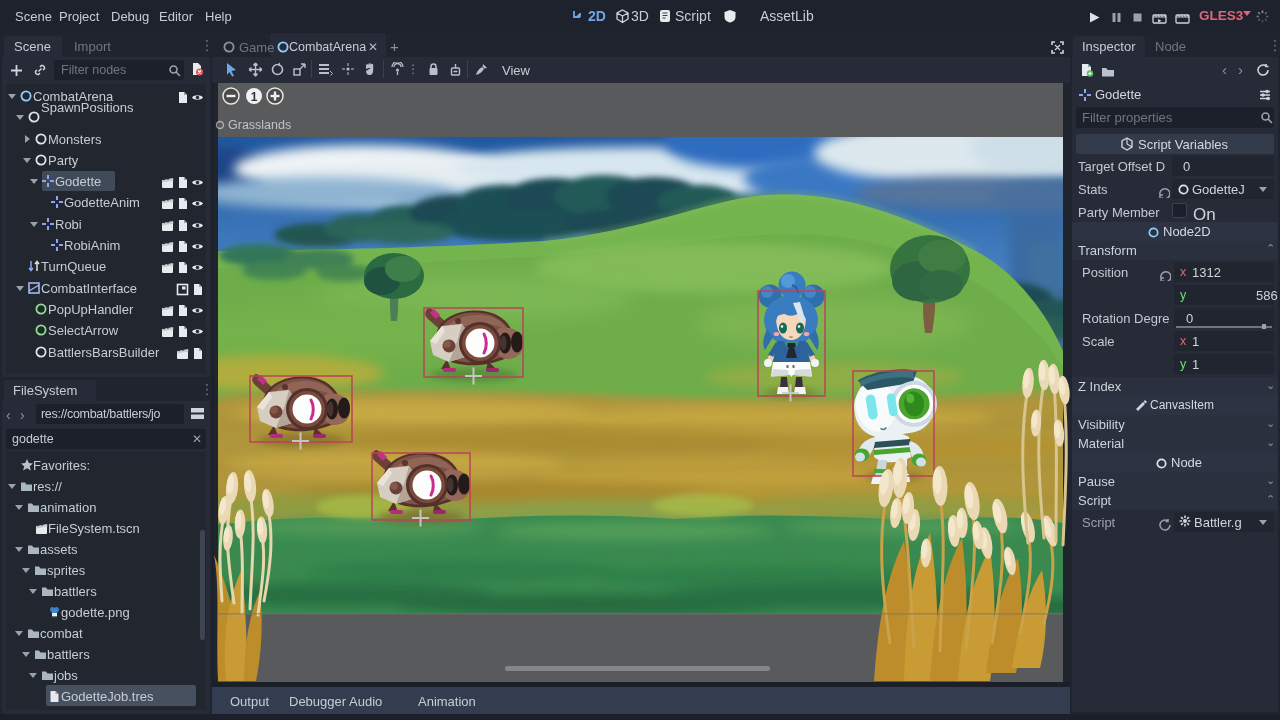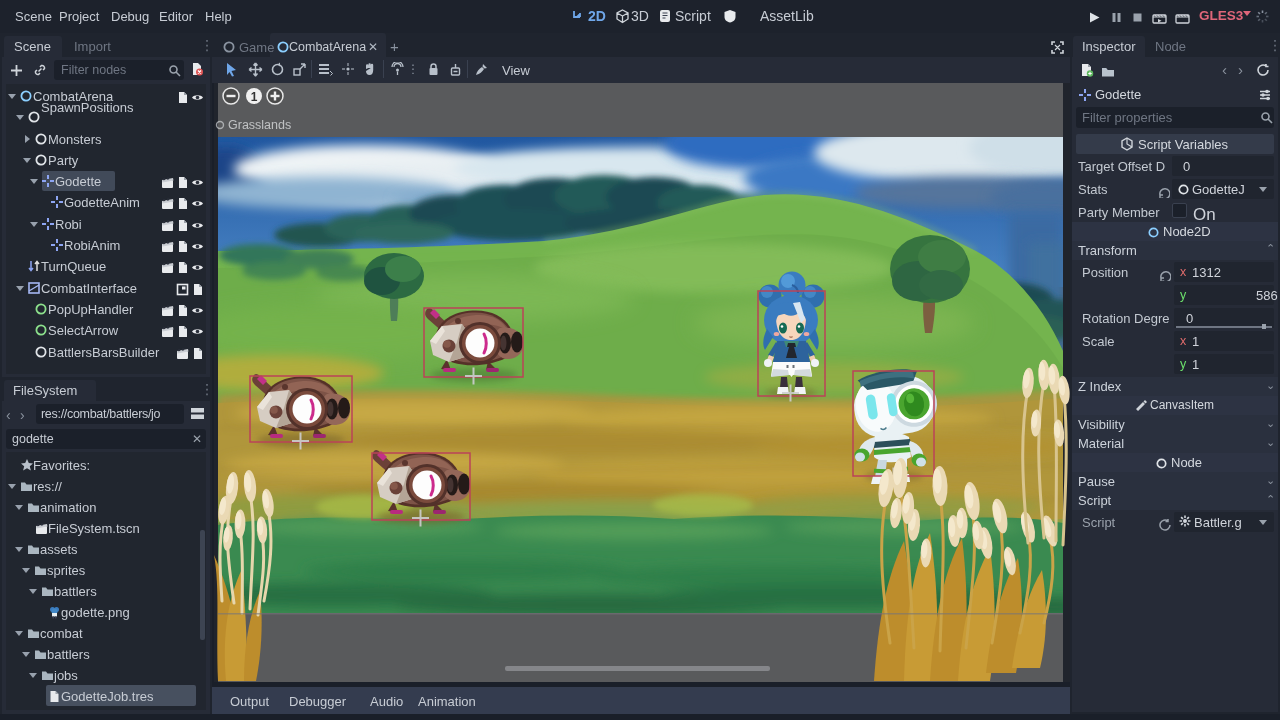--- a/index.html
+++ b/index.html
@@ -812,21 +812,21 @@
   <rect x="59.8" y="8.5" width="2.4" height="9" fill="#efefef"></rect>
 </g>
 <text x="14" y="46" font-size="12.5" fill="#d2d4d6" opacity="0.85" font-family="Liberation Sans">Grasslands</text>
 <circle cx="6" cy="42" r="3.5" fill="none" stroke="#cfd2d4" stroke-width="1.4" opacity="0.7"></circle>
 </svg>
 </div>
 
 <div class="abs" style="left:212px;top:687px;width:858px;height:27px;background:#343c4f;"></div>
 <div class="abs txt" style="left:230px;top:694px;">Output</div>
 <div class="abs txt" style="left:289px;top:694px;">Debugger</div>
-<div class="abs txt" style="left:370px;top:694px;text-align:center;">Audio</div>
+<div class="abs txt" style="left:349px;top:694px;text-align:center;">Audio</div>
 <div class="abs txt" style="left:418px;top:694px;">Animation</div>
 
 <div class="abs" style="left:1070px;top:33px;width:210px;height:681px;background:#1f242e;"></div>
 <div class="abs" style="left:1073px;top:36px;width:72px;height:21px;background:#262b37;border-radius:3px 3px 0 0;"></div>
 <div class="abs txt" style="left:1082px;top:39px;">Inspector</div>
 <div class="abs txt dim" style="left:1155px;top:39px;">Node</div>
 <div class="abs dim" style="left:1268px;top:37px;font-size:14px;">⋮</div>
 <div class="abs" style="left:1072px;top:57px;width:206px;height:655px;background:#262b37;"></div>
 <div id="inspector" class="abs">
       <div class="abs" style="left:1080px;top:63px;"><svg width="14" height="14" viewBox="0 0 14 14" style="">

